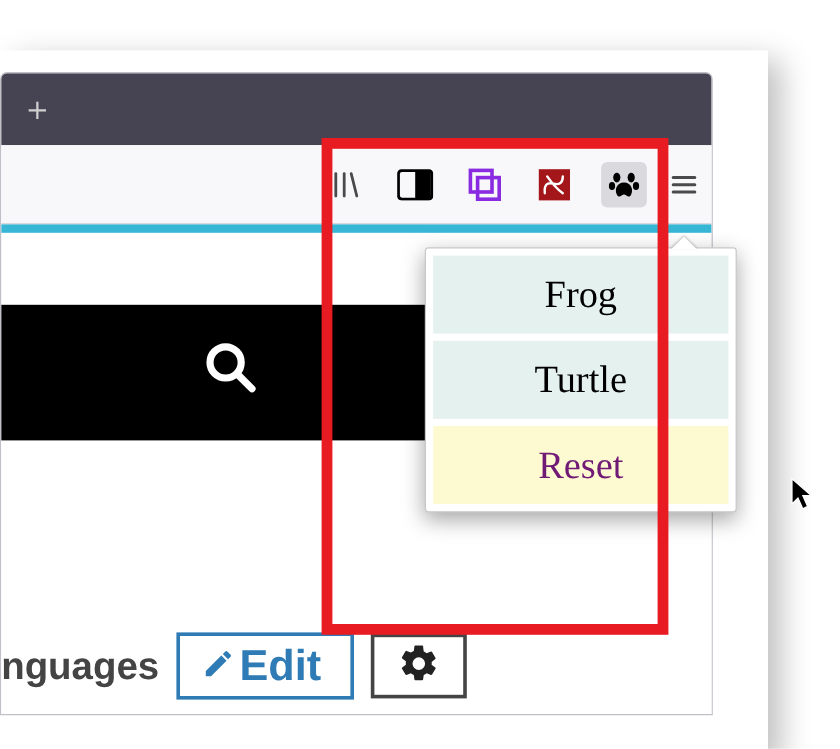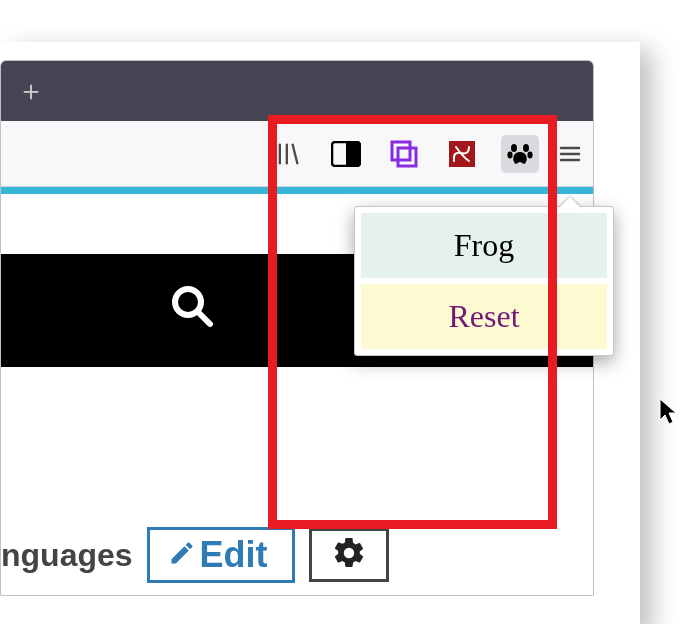--- a/index.html
+++ b/index.html
@@ -278,20 +278,21 @@
             <path d="M19.14 12.94a7.14 7.14 0 0 0 .05-.94 7.14 7.14 0 0 0-.05-.94l2.03-1.58a.5.5 0 0 0 .12-.64l-1.92-3.32a.5.5 0 0 0-.61-.22l-2.39.96a7.03 7.03 0 0 0-1.62-.94l-.36-2.54A.5.5 0 0 0 13.9 2h-3.84a.5.5 0 0 0-.49.42l-.36 2.54c-.58.24-1.12.56-1.62.94l-2.39-.96a.5.5 0 0 0-.61.22L2.67 8.48a.5.5 0 0 0 .12.64l2.03 1.58c-.03.31-.05.63-.05.94s.02.63.05.94L2.79 14.16a.5.5 0 0 0-.12.64l1.92 3.32c.14.24.43.34.61.22l2.39-.96c.5.38 1.04.7 1.62.94l.36 2.54c.04.24.25.42.49.42h3.84c.24 0 .45-.18.49-.42l.36-2.54c.58-.24 1.12-.56 1.62-.94l2.39.96c.18.12.47.02.61-.22l1.92-3.32a.5.5 0 0 0-.12-.64l-2.03-1.58zM12 15.5A3.5 3.5 0 1 1 15.5 12 3.5 3.5 0 0 1 12 15.5z"></path>
           </svg>
       </span>
     </div>
   </div>
 
 </div>
 
 <div class="popup">
   <div class="popup-item pi-option">Frog</div>
+  <div class="popup-item pi-option">Turtle</div>
   <div class="popup-item pi-reset">Reset</div>
 </div>
 
 <div class="highlight"></div>
 
 <div class="cursor">
   <svg width="20" height="28" viewBox="0 0 20 28">
       <path d="M1 1 L1 22 L6 17 L10 26 L14 24 L10 15 L17 15 Z" fill="#000" stroke="#fff" stroke-width="1"></path>
     </svg>
 </div>

